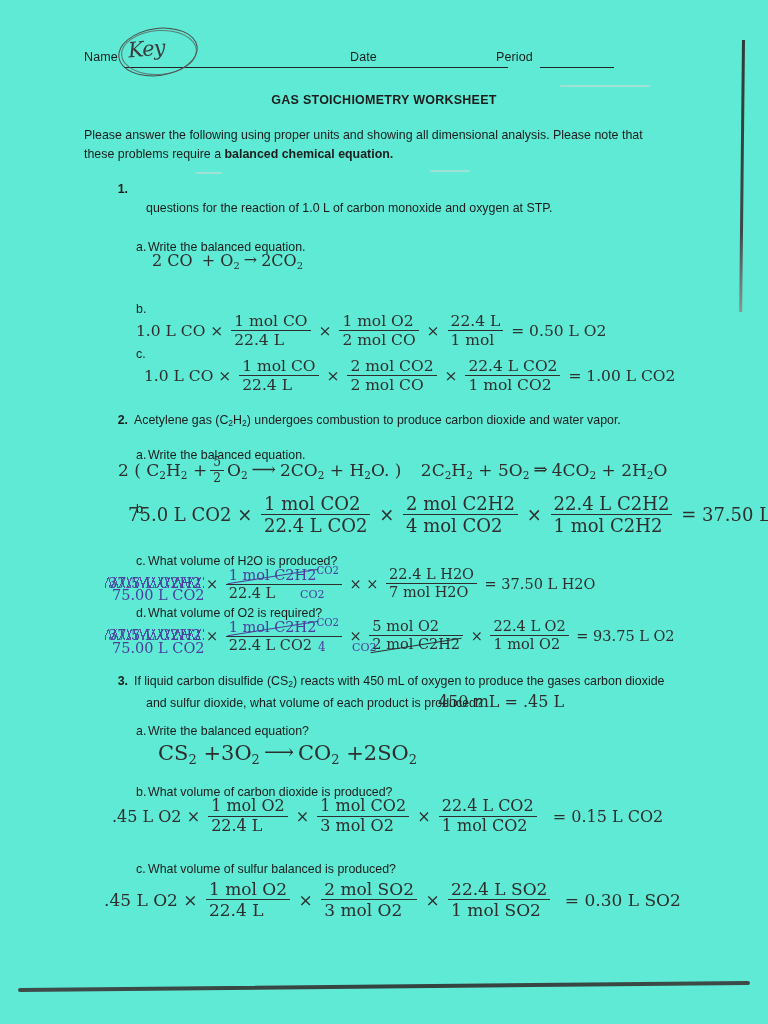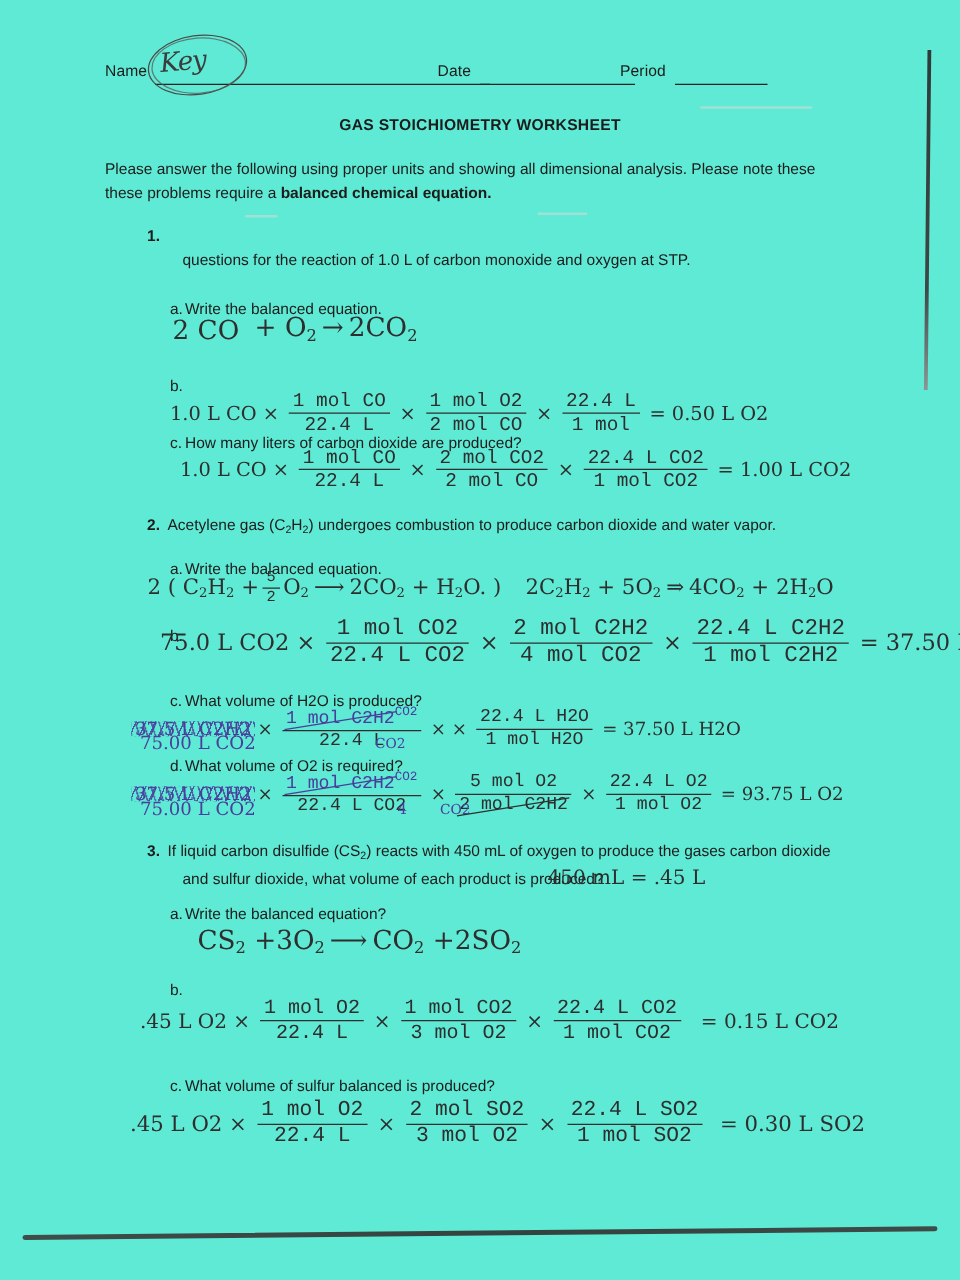--- a/index.html
+++ b/index.html
@@ -77,22 +77,22 @@
 
   
   .hw{
     position:absolute;
     font-family:"DejaVu Serif", serif;
     color:#2e2e2e;
     white-space:nowrap;
   }
   .hw-blue{color:#4a3d9c;}
   .hw .frac{
-    display:inline-block;text-align:center;vertical-align:middle;
-    line-height:1.06;margin:0 3px;font-family:Liberation Mono, monospace;
+    display:inline-block;text-align:left;vertical-align:middle;
+    line-height:1.06;margin:0 3px;
   }
   .hw .frac .nu{display:block;padding:0 3px 1px 3px;}
   .hw .frac .de{display:block;border-top:1.4px solid currentColor;padding:1px 3px 0 3px;}
   .hw .t{display:inline-block;vertical-align:middle;}
   .hw sub{font-size:.62em;vertical-align:-0.28em;}
   .strike{position:relative;display:inline-block;}
   .strike::after{
     content:"";position:absolute;left:-2px;right:-2px;top:52%;
     border-top:1.3px solid currentColor;transform:rotate(-9deg);
   }
@@ -132,37 +132,37 @@
 
   <div class="sig">
     <span class="oval"></span>
     <span class="oval2"></span>
     <span class="word">Key</span>
   </div>
 
   <div class="title">GAS STOICHIOMETRY WORKSHEET</div>
 
   <div class="intro">
-    <span>Please answer the following using proper units and showing all dimensional analysis. Please note these</span><br>
+    <span>Please answer the following using proper units and showing all dimensional analysis. Please note that</span><br>
     <span>these problems require a </span><b>balanced chemical equation.</b>
   </div>
 
   <div class="prob" style="left:108px;top:180px;width:570px;">
     <span class="num">1.</span>
     <div class="body">
       <br>
       <span style="margin-left:12px;display:inline-block;">questions for the reaction of 1.0 L of carbon monoxide and oxygen at STP.</span>
     </div>
   </div>
 
   <div class="sub" style="left:136px;top:238px;width:520px;">
     <span class="ltr">a.</span>
     <span class="txt">Write the balanced equation.</span>
   </div>
-  <div class="hw" style="left:138px;top:250px;font-size:21px;">
+  <div class="hw" style="left:152px;top:250px;font-size:16px;">
     <span class="t">2 C</span><span class="t" style="letter-spacing:-1px;">O</span><span class="t">&nbsp; + O<sub>2</sub></span><span class="arrow">→</span><span class="t">2CO<sub>2</sub></span>
   </div>
 
   <div class="sub" style="left:136px;top:300px;width:520px;">
     <span class="ltr">b.</span>
   </div>
   <div class="hw" style="left:136px;top:313px;font-size:15.5px;">
     <span class="t">1.0 L  CO ×</span>
     <span class="frac">
       <span class="nu">1 mol CO</span>
@@ -176,21 +176,20 @@
     <span class="t">×</span>
     <span class="frac">
       <span class="nu">22.4 L</span>
       <span class="de">1 mol</span>
     </span>
     <span class="t">= 0.50 L O2</span>
   </div>
 
   <div class="sub" style="left:136px;top:345px;width:520px;">
     <span class="ltr">c.</span>
-    <span class="txt">How many liters of carbon dioxide are produced?</span>
   </div>
   <div class="hw" style="left:144px;top:358px;font-size:15.5px;">
     <span class="t">1.0 L  CO ×</span>
     <span class="frac">
       <span class="nu">1 mol CO</span>
       <span class="de">22.4 L</span>
     </span>
     <span class="t">×</span>
     <span class="frac">
       <span class="nu">2 mol CO2</span>
@@ -250,21 +249,21 @@
     <span class="scribble">37.5 L C2H2</span>
     <span class="t">×</span>
     <span class="frac">
       <span class="nu"><span class="strike hw-blue">1 mol C2H2</span><sup class="hw-blue" style="font-size:.7em;">CO2</sup></span>
       <span class="de">22.4 L</span>
     </span>
     <span class="t">×</span>
     <span class="t">×</span>
     <span class="frac">
       <span class="nu">22.4 L H2O</span>
-      <span class="de">1 mol H2O</span>
+      <span class="de">7 mol H2O</span>
     </span>
     <span class="t">= 37.50 L H2O</span>
   </div>
   <div class="hw hw-blue" style="left:112px;top:587px;font-size:14.5px;">75.00 L CO2</div>
   <div class="hw hw-blue" style="left:300px;top:588px;font-size:11px;">CO2</div>
 
   <div class="sub" style="left:136px;top:604px;width:520px;">
     <span class="ltr">d.</span>
     <span class="txt">What volume of O2 is required?</span>
   </div>
@@ -303,20 +302,21 @@
   <div class="sub" style="left:136px;top:722px;width:520px;">
     <span class="ltr">a.</span>
     <span class="txt">Write the balanced equation?</span>
   </div>
   <div class="hw" style="left:158px;top:740px;font-size:21px;">
     <span class="t">CS<sub>2</sub> +3O<sub>2</sub></span><span class="arrow">⟶</span><span class="t">CO<sub>2</sub> +2SO<sub>2</sub></span>
   </div>
 
   <div class="sub" style="left:136px;top:783px;width:520px;">
     <span class="ltr">b.</span>
+    <span class="txt">What volume of carbon dioxide is produced?</span>
   </div>
   <div class="hw" style="left:112px;top:798px;font-size:16px;">
     <span class="t">.45 L O2 ×</span>
     <span class="frac">
       <span class="nu">1 mol O2</span>
       <span class="de">22.4 L</span>
     </span>
     <span class="t">×</span>
     <span class="frac">
       <span class="nu">1 mol CO2</span>

